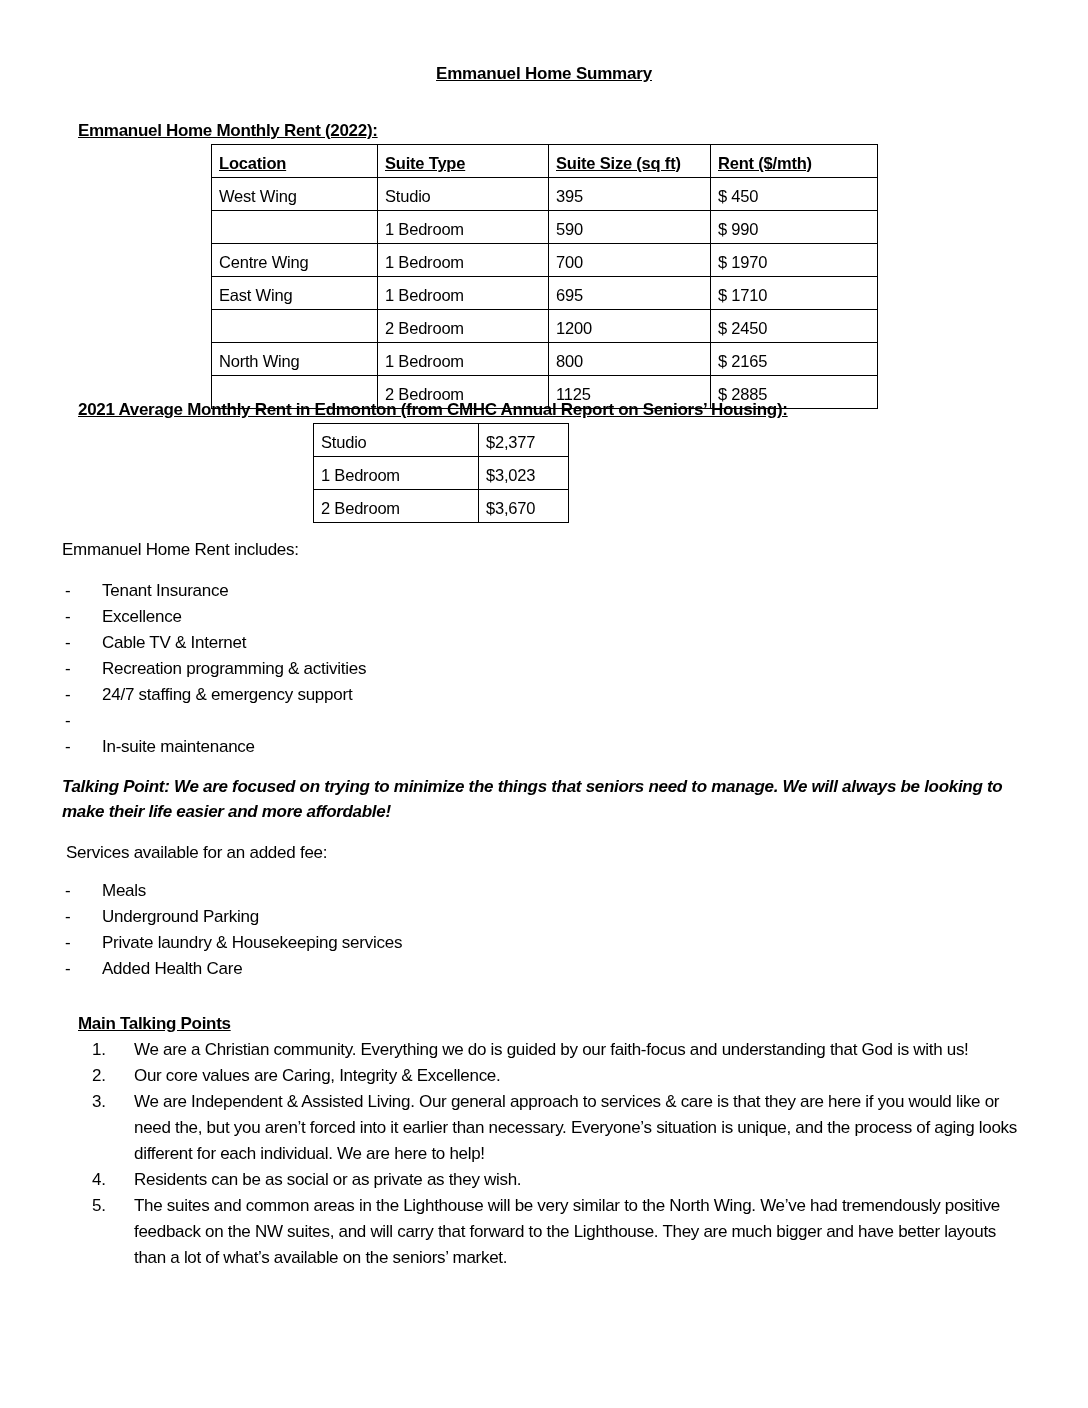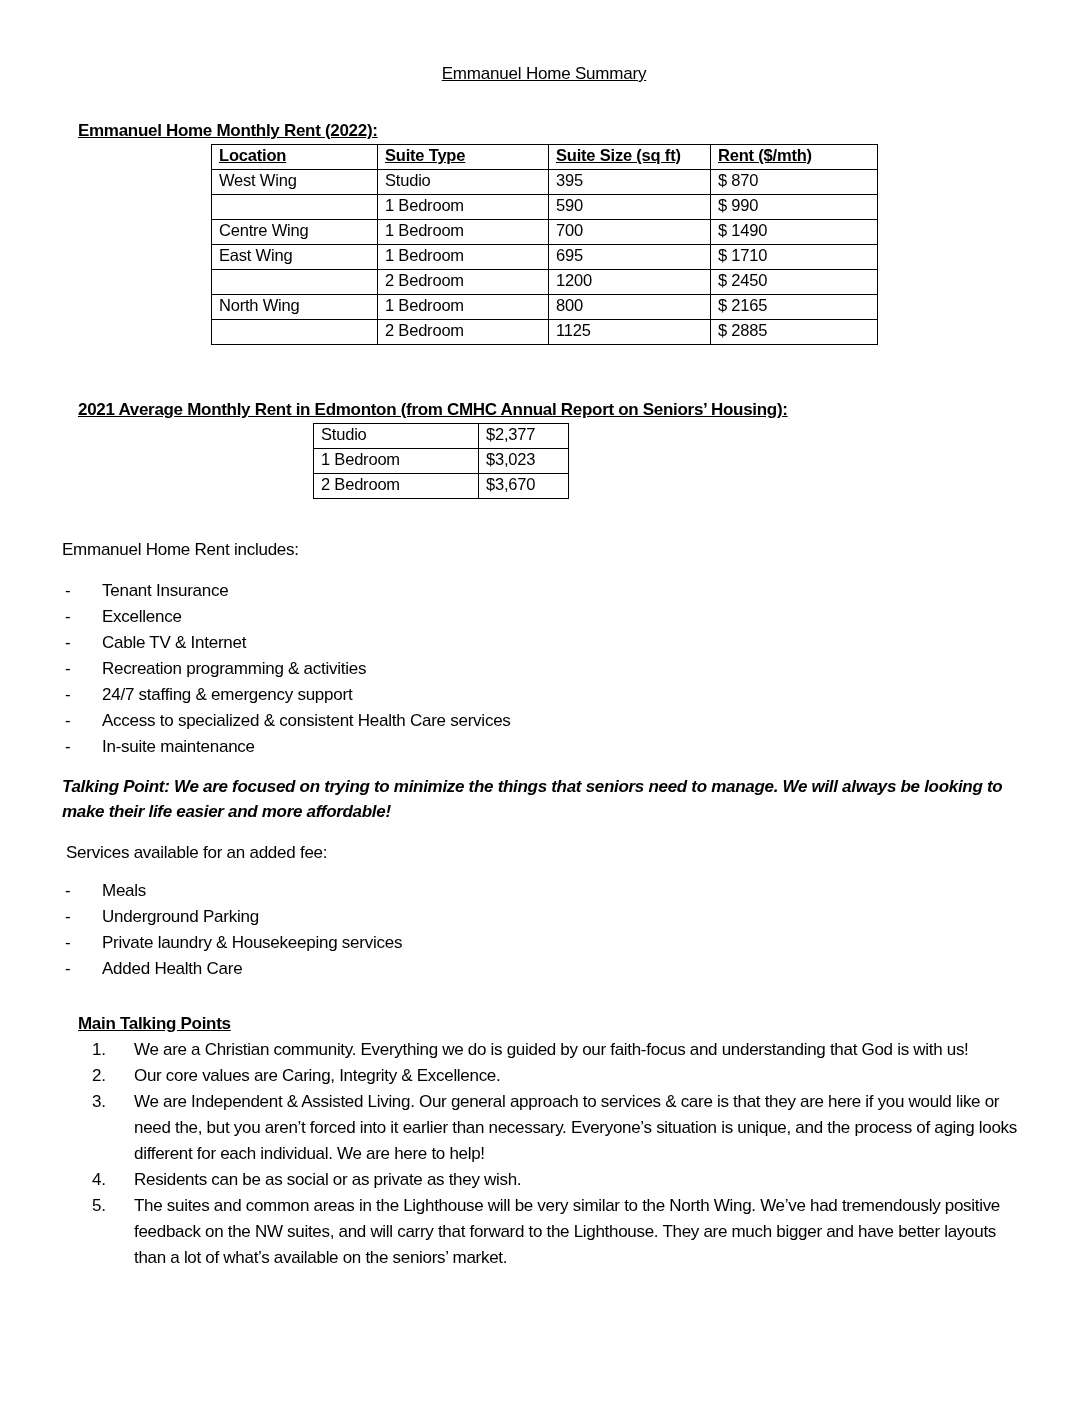--- a/index.html
+++ b/index.html
@@ -19,21 +19,21 @@
     background: #ffffff;
     box-sizing: border-box;
     padding: 0;
     overflow: hidden;
   }
 
   
   .doc-title {
     text-align: center;
     font-size: 17px;
-    font-weight: normal;
+    font-weight: bold;
     text-decoration: underline;
     margin: 0;
     padding-top: 64px;
     letter-spacing: -0.2px;
   }
 
   
   .section-heading {
     font-size: 17px;
     font-weight: bold;
@@ -63,21 +63,21 @@
     border-collapse: collapse;
     table-layout: fixed;
   }
   table.doc-table td,
   table.doc-table th {
     border: 1.6px solid #000000;
     font-size: 16.5px;
     font-weight: normal;
     text-align: left;
     vertical-align: middle;
-    padding: 0 0 3px 7px;
+    padding: 8px 0 3px 7px;
     height: 21px;
     letter-spacing: -0.2px;
   }
   table.doc-table th {
     font-weight: bold;
   }
   table.doc-table th span.hd {
     text-decoration: underline;
   }
 
@@ -207,33 +207,33 @@
         <th><span class="hd">Suite Type</span></th>
         <th><span class="hd">Suite Size (sq ft)</span></th>
         <th><span class="hd">Rent ($/mth)</span></th>
       </tr>
     </thead>
     <tbody>
       <tr>
         <td>West Wing</td>
         <td>Studio</td>
         <td>395</td>
-        <td>$ 870</td>
+        <td>$ 450</td>
       </tr>
       <tr>
         <td></td>
         <td>1 Bedroom</td>
         <td>590</td>
         <td>$ 990</td>
       </tr>
       <tr>
         <td>Centre Wing</td>
         <td>1 Bedroom</td>
         <td>700</td>
-        <td>$ 1490</td>
+        <td>$ 1970</td>
       </tr>
       <tr>
         <td>East Wing</td>
         <td>1 Bedroom</td>
         <td>695</td>
         <td>$ 1710</td>
       </tr>
       <tr>
         <td></td>
         <td>2 Bedroom</td>
@@ -296,21 +296,20 @@
     <li>
       <span class="dash">-</span>
       <span>Recreation programming &amp; activities</span>
     </li>
     <li>
       <span class="dash">-</span>
       <span>24/7 staffing &amp; emergency support</span>
     </li>
     <li>
       <span class="dash">-</span>
-      <span>Access to specialized &amp; consistent Health Care services</span>
     </li>
     <li>
       <span class="dash">-</span>
       <span>In-suite maintenance</span>
     </li>
   </ul>
 
   <div class="talking-point">Talking Point: We are focused on trying to minimize the things that seniors need to manage.  We will always be looking to make their life easier and more affordable!</div>
 
   <div class="body-line p-addedfee">Services available for an added fee:</div>

